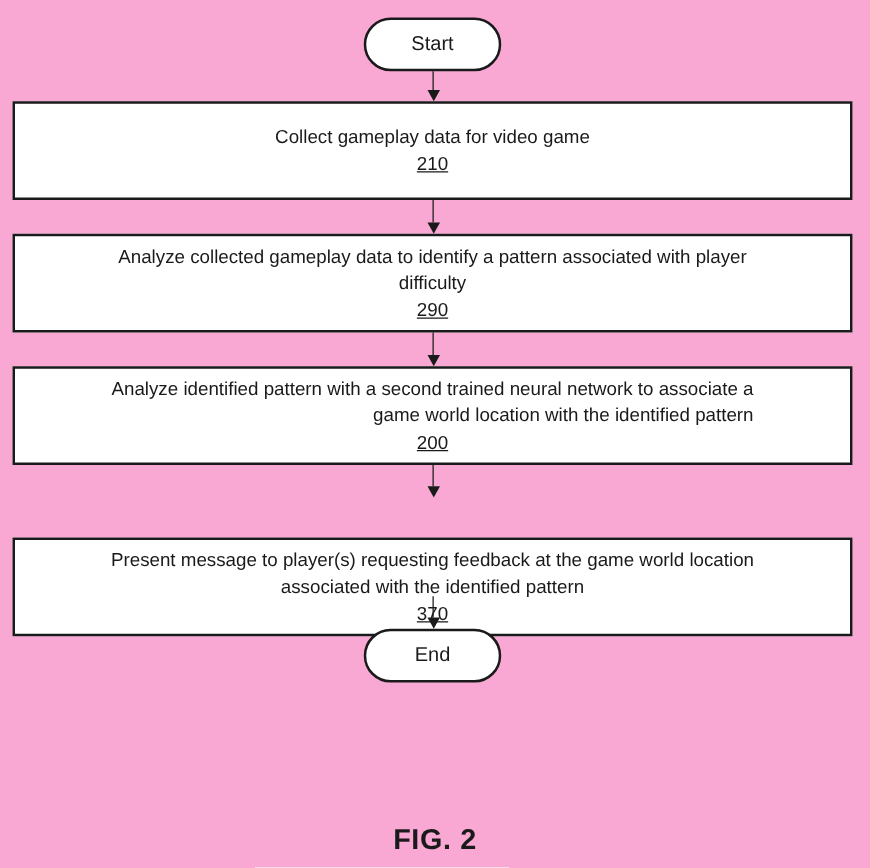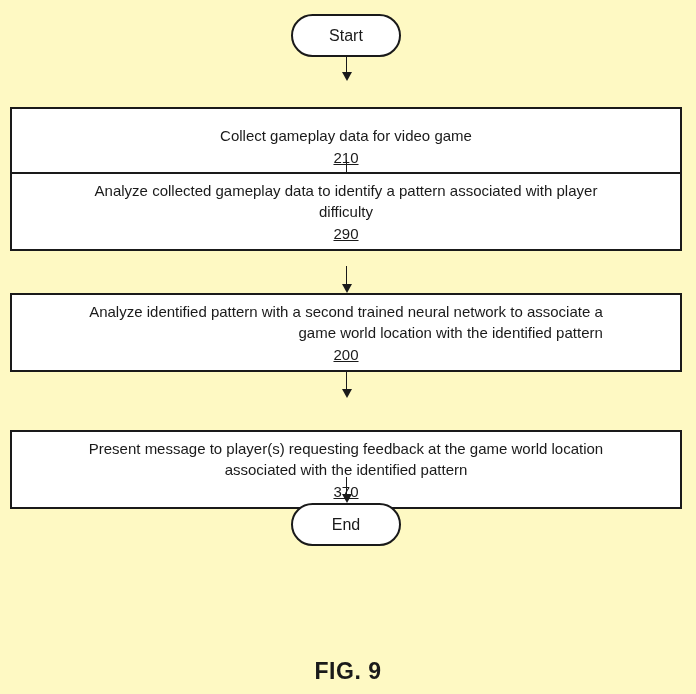--- a/index.html
+++ b/index.html
@@ -8,21 +8,21 @@
     background: #ffffff;
   }
   body {
     font-family: "Liberation Sans", "DejaVu Sans", sans-serif;
     color: #1a1a1a;
   }
   .canvas {
     position: relative;
     width: 696px;
     height: 694px;
-    background: #fef9c3;
+    background: #f9a8d4;
     overflow: hidden;
   }
   .terminator {
     position: absolute;
     left: 291px;
     width: 110px;
     height: 43px;
     border: 2px solid #1a1a1a;
     border-radius: 22px;
     box-sizing: border-box;
@@ -97,31 +97,31 @@
 
   <div class="terminator start">
     <span>Start</span>
   </div>
 
   <div class="arrow" style="top:57px; height:24px;">
     <div class="arrow-line"></div>
     <div class="arrow-head"></div>
   </div>
 
-  <div class="process-box" style="top:81px;margin-top:26px;">
+  <div class="process-box" style="top:81px;">
     <div class="step-text">Collect gameplay data for video game</div>
     <div class="step-ref">210</div>
   </div>
 
   <div class="arrow" style="top:160px; height:27px;">
     <div class="arrow-line"></div>
     <div class="arrow-head"></div>
   </div>
 
-  <div class="process-box" style="top:172px;">
+  <div class="process-box" style="top:187px;">
     <div class="step-text">Analyze collected gameplay data to identify a pattern associated with player
 difficulty</div>
     <div class="step-ref">290</div>
   </div>
 
   <div class="arrow" style="top:266px; height:27px;">
     <div class="arrow-line"></div>
     <div class="arrow-head"></div>
   </div>
 
@@ -144,15 +144,15 @@
 
   <div class="arrow" style="top:477px; height:26px;">
     <div class="arrow-line"></div>
     <div class="arrow-head"></div>
   </div>
 
   <div class="terminator end">
     <span>End</span>
   </div>
 
-  <div class="figure-caption">FIG. 9</div>
+  <div class="figure-caption">FIG. 2</div>
 
 </div>
 
 </body></html>

